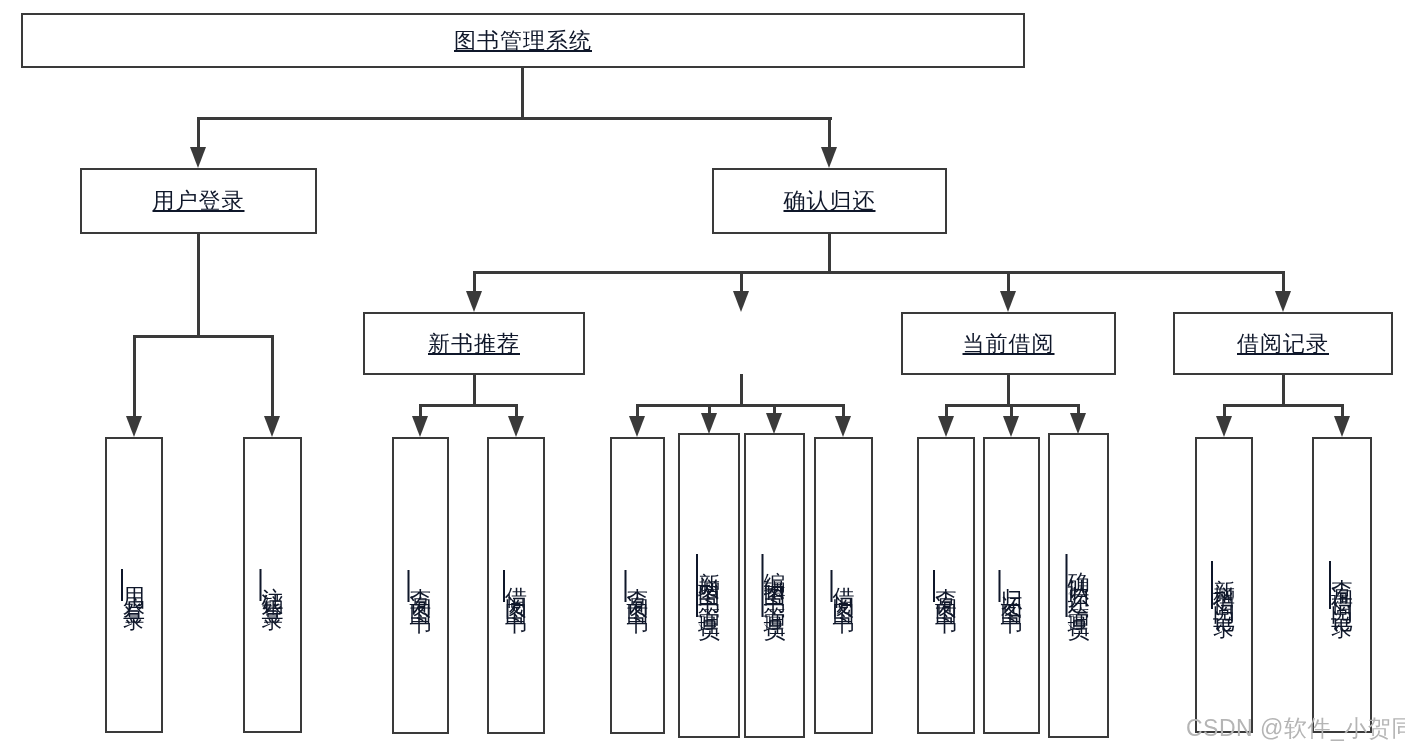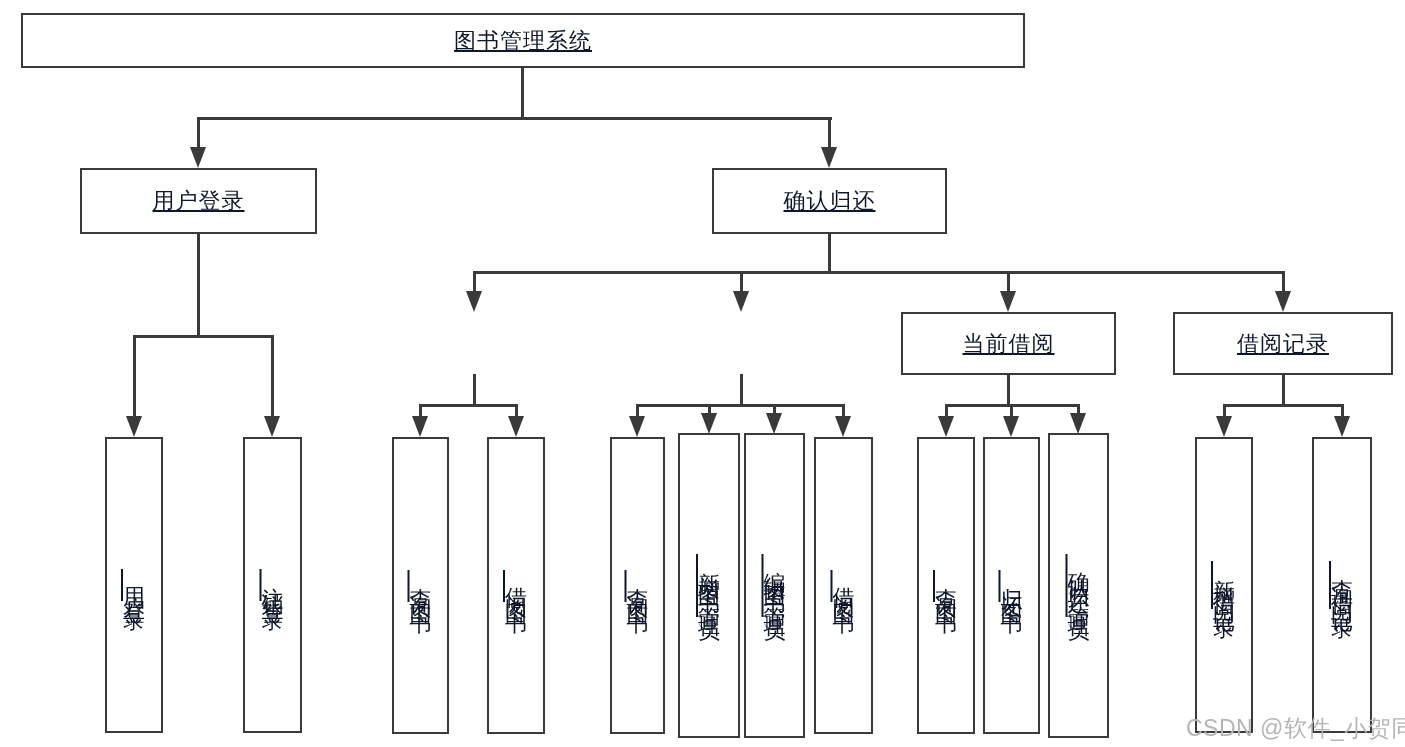--- a/index.html
+++ b/index.html
@@ -102,20 +102,21 @@
       <div class="arrow" style="left: 1216px; top: 416px; border-top-color: rgb(58, 58, 58);"></div>
       <div class="vline" style="left: 1340.5px; top: 404px; width: 3px; height: 16px; background: rgb(58, 58, 58);"></div>
       <div class="arrow" style="left: 1334px; top: 416px; border-top-color: rgb(58, 58, 58);"></div>
     </div>
 
   <div class="box" style="left:21px;top:13px;width:1004px;height:55px;">图书管理系统</div>
 
   <div class="box" style="left:80px;top:168px;width:237px;height:66px;">用户登录</div>
   <div class="box" style="left:712px;top:168px;width:235px;height:66px;">确认归还</div>
 
+  <div class="box" style="left:363px;top:312px;width:222px;height:63px;">新书推荐</div>
   <div class="box" style="left:901px;top:312px;width:215px;height:63px;text-align:right;">当前借阅</div>
   <div class="box" style="left:1173px;top:312px;width:220px;height:63px;">借阅记录</div>
 
   <div class="box vbox" style="left:105px;top:437px;width:58px;height:296px;">用户登录</div>
   <div class="box vbox" style="left:243px;top:437px;width:59px;height:296px;">注销登录</div>
 
   <div class="box vbox" style="left:392px;top:437px;width:57px;height:297px;">查询图书</div>
   <div class="box vbox" style="left:487px;top:437px;width:58px;height:297px;">借阅图书</div>
 
   <div class="box vbox" style="left:610px;top:437px;width:55px;height:297px;">查询图书</div>

